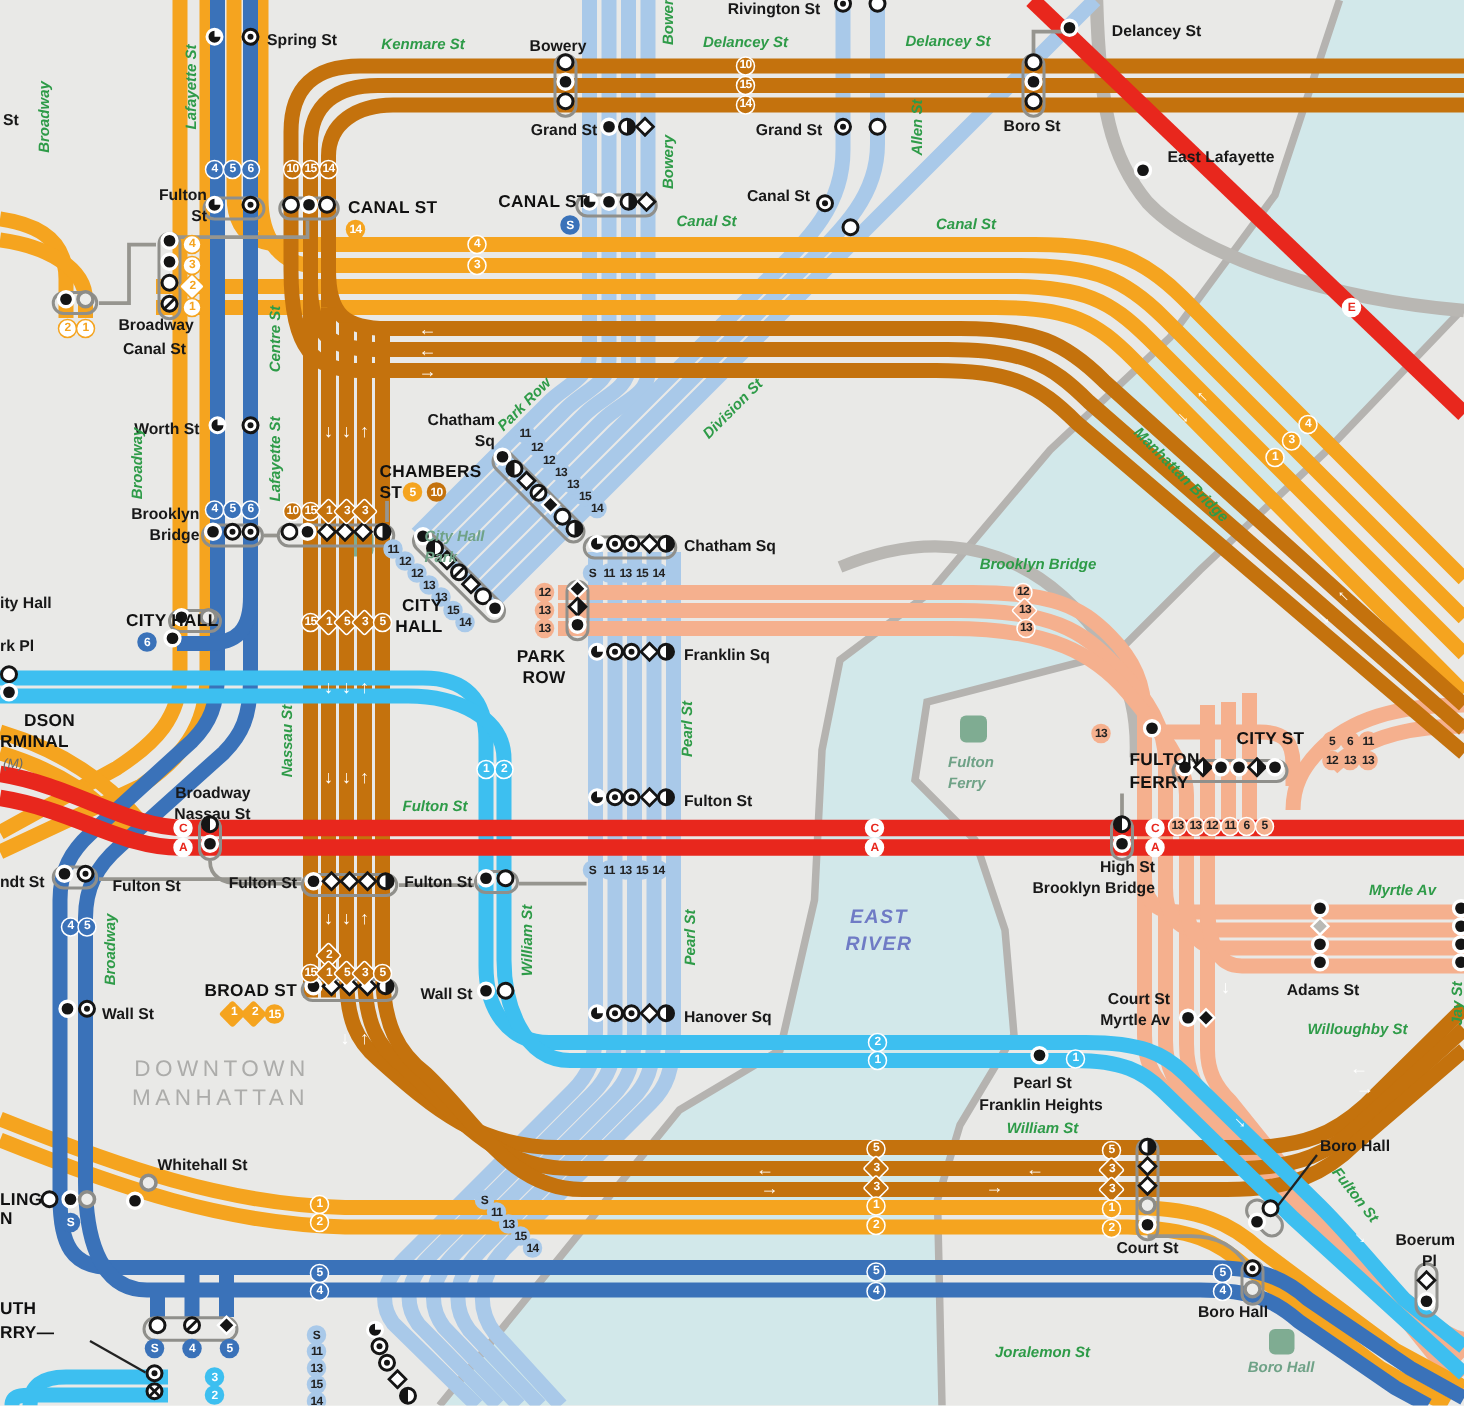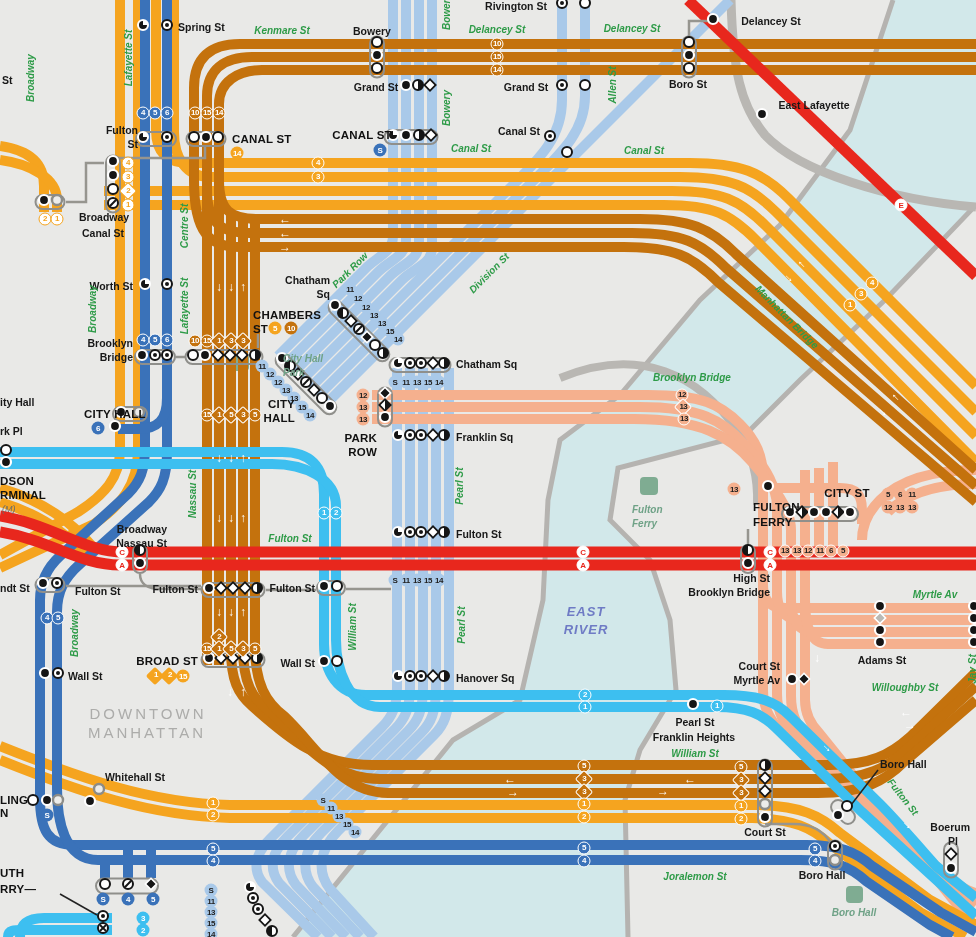--- a/index.html
+++ b/index.html
@@ -933,21 +933,21 @@
       <div class="lb st" style="position: absolute; left: 456px; top: 437px; transform: translate(0%, -50%) rotate(0deg);">Franklin Sq</div>
       <div class="lb st" style="position: absolute; left: 456px; top: 534px; transform: translate(0%, -50%) rotate(0deg);">Fulton St</div>
       <div class="lb st" style="position: absolute; left: 456px; top: 678px; transform: translate(0%, -50%) rotate(0deg);">Hanover Sq</div>
       <div class="lb gr" style="position: absolute; left: 459px; top: 486px; transform: translate(-50%, -50%) rotate(-90deg);">Pearl St</div>
       <div class="lb gr" style="position: absolute; left: 461px; top: 625px; transform: translate(-50%, -50%) rotate(-90deg);">Pearl St</div>
       <div class="lb gr" style="position: absolute; left: 352px; top: 627px; transform: translate(-50%, -50%) rotate(-90deg);">William St</div>
       <div class="lb gr" style="position: absolute; left: 192px; top: 494px; transform: translate(-50%, -50%) rotate(-90deg);">Nassau St</div>
       <div class="lb gr" style="position: absolute; left: 92px; top: 309px; transform: translate(-50%, -50%) rotate(-90deg);">Broadway</div>
       <div class="lb gr" style="position: absolute; left: 74px; top: 633px; transform: translate(-50%, -50%) rotate(-90deg);">Broadway</div>
       <div class="lb st" style="position: absolute; left: 0px; top: 431px; transform: translate(0%, -50%) rotate(0deg);">rk Pl</div>
-      <div class="lb big" style="position: absolute; left: 0px; top: 481px; transform: translate(0%, -50%) rotate(0deg);">DSON</div>
+      <div class="lb big" style="position: absolute; left: 0px; top: 481px; transform: translate(0%, -50%) rotate(0deg); padding-left: 16px;">DSON</div>
       <div class="lb big" style="position: absolute; left: 0px; top: 495px; transform: translate(0%, -50%) rotate(0deg);">RMINAL</div>
       <div class="lb mm" style="position: absolute; left: 2px; top: 509px; transform: translate(0%, -50%) rotate(0deg);">(M)</div>
       <div class="lb gr" style="position: absolute; left: 692px; top: 377px; transform: translate(-50%, -50%) rotate(0deg);">Brooklyn Bridge</div>
       <div class="lb gr" style="position: absolute; left: 787px; top: 317px; transform: translate(-50%, -50%) rotate(45deg);">Manhattan Bridge</div>
       <div class="lb wa" style="position: absolute; left: 586px; top: 611px; transform: translate(-50%, -50%) rotate(0deg);">EAST</div>
       <div class="lb wa" style="position: absolute; left: 586px; top: 629px; transform: translate(-50%, -50%) rotate(0deg);">RIVER</div>
       <div class="lb st" style="position: absolute; left: 167px; top: 529px; transform: translate(-100%, -50%) rotate(0deg);">Broadway</div>
       <div class="lb st" style="position: absolute; left: 167px; top: 543px; transform: translate(-100%, -50%) rotate(0deg);">Nassau St</div>
       <div class="lb gr" style="position: absolute; left: 290px; top: 538px; transform: translate(-50%, -50%) rotate(0deg);">Fulton St</div>
       <div class="lb st" style="position: absolute; left: 0px; top: 588px; transform: translate(0%, -50%) rotate(0deg); text-align: center;">ndt St</div>
@@ -979,21 +979,21 @@
       <div class="lb st" style="position: absolute; left: 880px; top: 764px; transform: translate(0%, -50%) rotate(0deg);">Boro Hall</div>
       <div class="lb gr" style="position: absolute; left: 903px; top: 797px; transform: translate(-50%, -50%) rotate(52deg);">Fulton St</div>
       <div class="lb st" style="position: absolute; left: 970px; top: 827px; transform: translate(-100%, -50%) rotate(0deg);">Boerum</div>
       <div class="lb st" style="position: absolute; left: 958px; top: 841px; transform: translate(-100%, -50%) rotate(0deg);">Pl</div>
       <div class="lb big" style="position: absolute; left: 753px; top: 507px; transform: translate(0%, -50%) rotate(0deg);">FULTON</div>
       <div class="lb big" style="position: absolute; left: 753px; top: 522px; transform: translate(0%, -50%) rotate(0deg);">FERRY</div>
       <div class="lb pk" style="position: absolute; left: 632px; top: 509px; transform: translate(0%, -50%) rotate(0deg);">Fulton</div>
       <div class="lb pk" style="position: absolute; left: 632px; top: 523px; transform: translate(0%, -50%) rotate(0deg);">Ferry</div>
       <div class="lb big" style="position: absolute; left: 847px; top: 493px; transform: translate(-50%, -50%) rotate(0deg);">CITY ST</div>
       <div class="lb st" style="position: absolute; left: 822px; top: 875px; transform: translate(-50%, -50%) rotate(0deg);">Boro Hall</div>
-      <div class="lb gr" style="position: absolute; left: 695px; top: 876px; transform: translate(-50%, -50%) rotate(0deg); font-style: italic;">Joralemon St</div>
+      <div class="lb gr" style="position: absolute; left: 695px; top: 902px; transform: translate(-50%, -50%) rotate(0deg); font-style: italic;">Joralemon St</div>
       <div class="lb pk" style="position: absolute; left: 854px; top: 912px; transform: translate(-50%, -50%) rotate(0deg);">Boro Hall</div>
     </div>
   <div id="arrows">
       <div class="arw" style="position: absolute; left: 219px; top: 287px; transform: translate(-50%, -50%) rotate(0deg);">↓</div>
       <div class="arw" style="position: absolute; left: 231px; top: 287px; transform: translate(-50%, -50%) rotate(0deg);">↓</div>
       <div class="arw" style="position: absolute; left: 243px; top: 287px; transform: translate(-50%, -50%) rotate(0deg);">↑</div>
       <div class="arw" style="position: absolute; left: 219px; top: 458px; transform: translate(-50%, -50%) rotate(0deg);">↓</div>
       <div class="arw" style="position: absolute; left: 231px; top: 458px; transform: translate(-50%, -50%) rotate(0deg);">↓</div>
       <div class="arw" style="position: absolute; left: 243px; top: 458px; transform: translate(-50%, -50%) rotate(0deg);">↑</div>
       <div class="arw" style="position: absolute; left: 219px; top: 518px; transform: translate(-50%, -50%) rotate(0deg);">↓</div>

